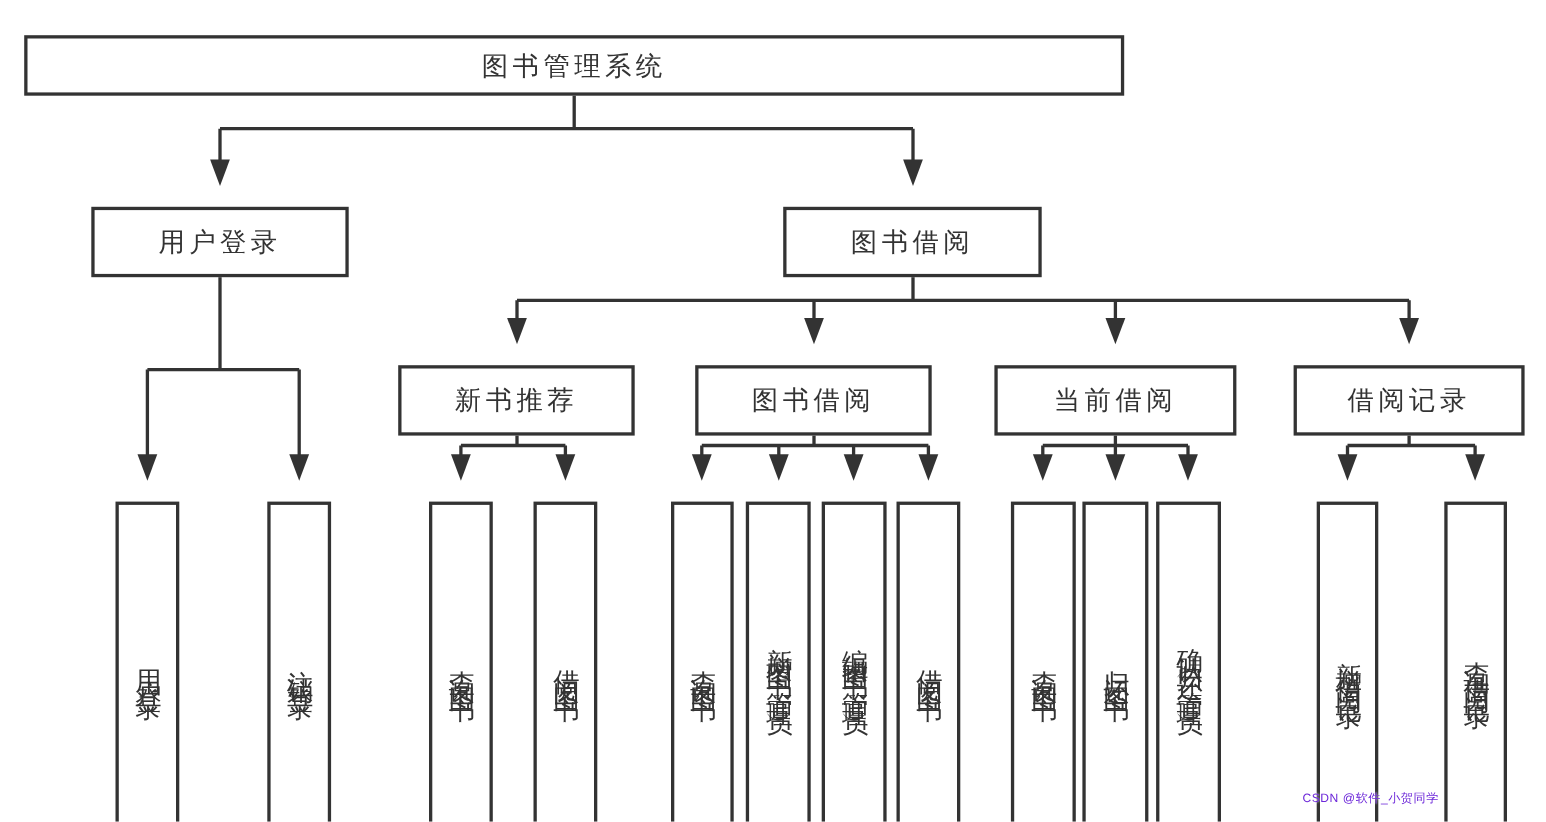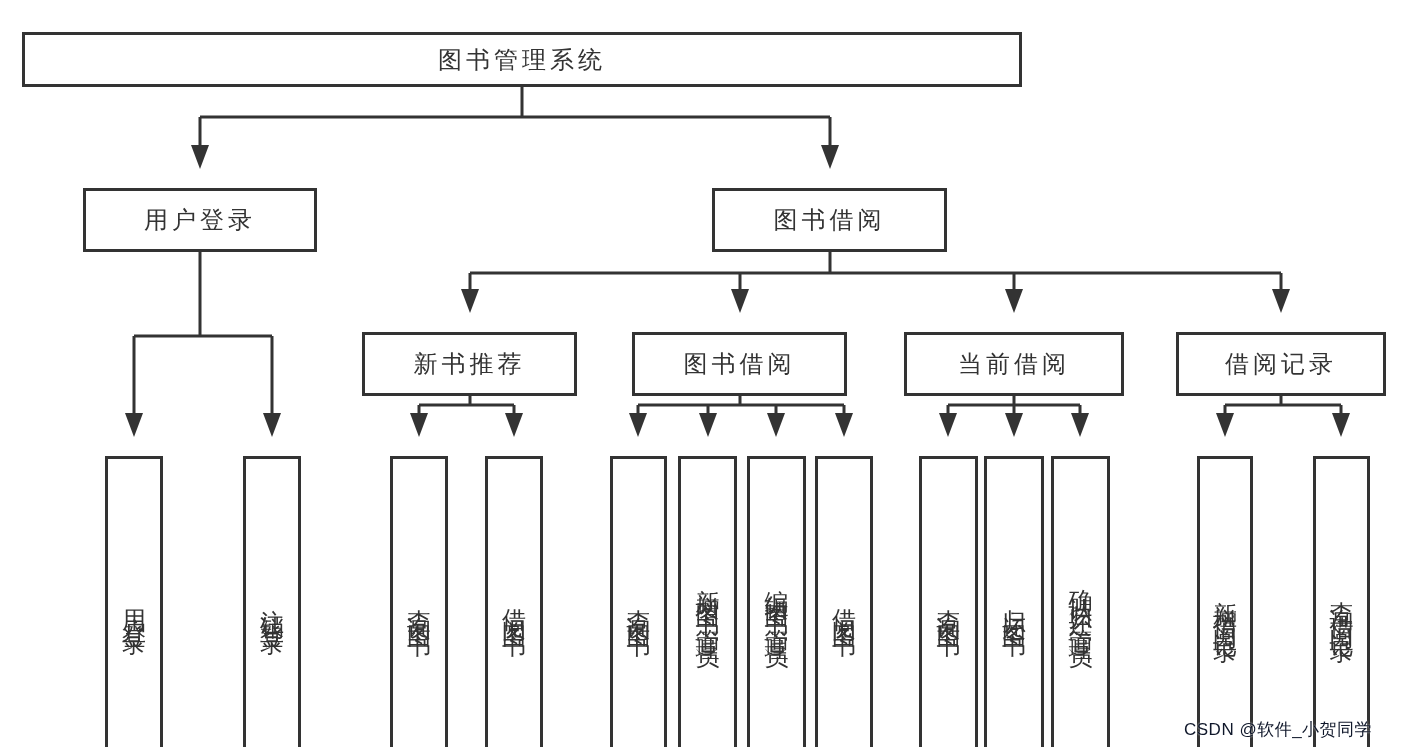--- a/index.html
+++ b/index.html
@@ -40,23 +40,23 @@
   .node.v{
     writing-mode:vertical-rl;
     text-orientation:mixed;
     font-size:24px;
     letter-spacing:8px;
     line-height:1;
   }
   #watermark{
     position:absolute;
     left:1184px;top:718px;
-    font-size:17px;
+    font-size:11px;
     letter-spacing:0.5px;
-    color:#0f172a;
+    color:#6d28d9;
     text-shadow:0 0 2px #ffffff;
     white-space:nowrap;
     z-index:5;
   }
 </style>
 </head>
 <body>
 
 <div id="stage">
 

